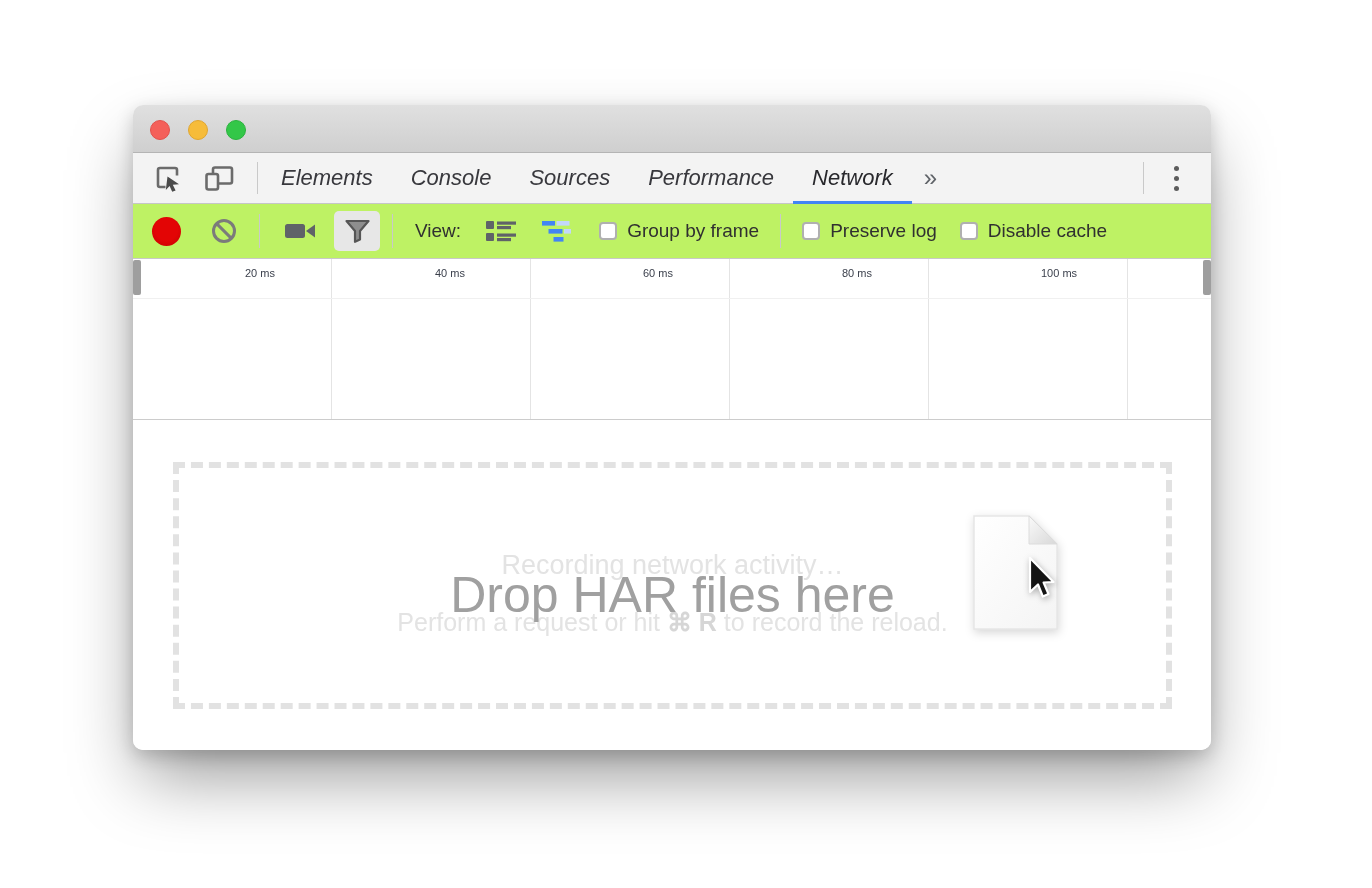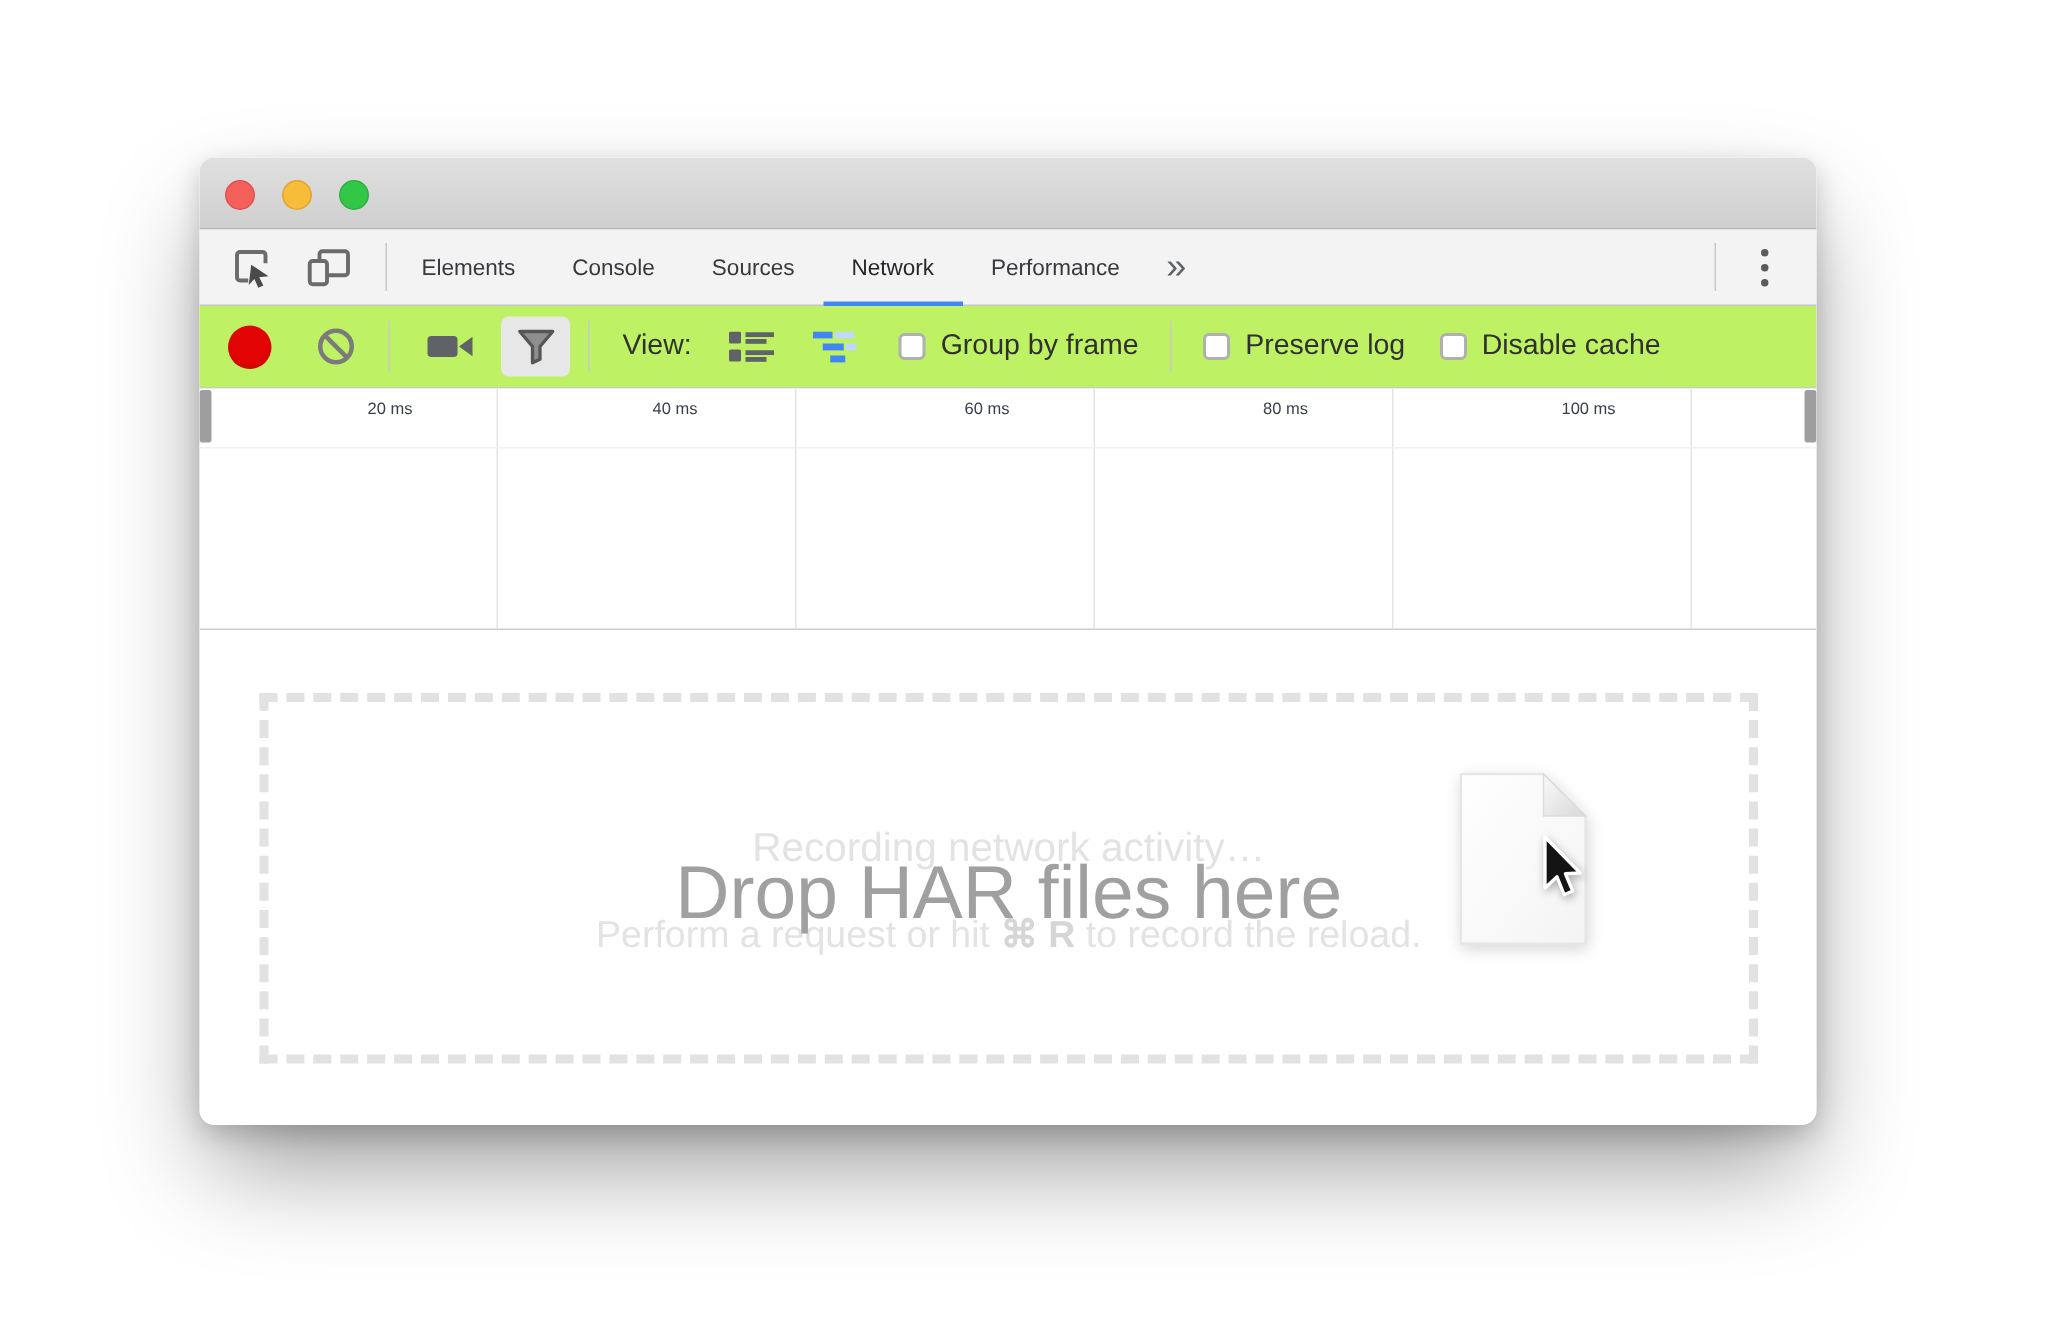--- a/index.html
+++ b/index.html
@@ -31,22 +31,22 @@
   .tabbar{
     height:50px;background:#f3f3f3;border-bottom:1px solid #c6c6c6;
     display:flex;align-items:stretch;position:relative;box-sizing:content-box;
   }
   .tabbar-icons{display:flex;align-items:center;padding-left:22px;gap:22px;}
   .icon-btn{display:flex;align-items:center;justify-content:center;cursor:default;}
   .vdiv{width:1px;background:#c9c9c9;height:32px;align-self:center;}
   .tabbar .vdiv{margin-left:22px;}
   .tabs{display:flex;align-items:stretch;margin-left:4px;}
   .tab{
-    display:flex;align-items:center;padding:0 19px;font-size:15px;color:#38383d;
-    position:relative;cursor:default;
+    display:flex;align-items:center;padding:0 19px;font-size:22px;color:#38383d;
+    position:relative;cursor:default;font-style:italic;
   }
   .tab.active{color:#28282c;}
   .tab.active .tab-underline{
     position:absolute;left:0;right:0;bottom:-1px;height:3px;background:#4285f4;
   }
   .tab-more{display:flex;align-items:center;padding:0 12px;font-size:24px;color:#5f6368;}
   .tabbar-right{margin-left:auto;display:flex;align-items:center;padding-right:26px;gap:24px;}
   .kebab{display:flex;flex-direction:column;gap:5px;padding:4px 6px;}
   .kebab span{width:5px;height:5px;border-radius:50%;background:#5c5c5c;display:block;}
   
@@ -133,26 +133,26 @@
     <div class="tabs">
       <div class="tab">
           <span>Elements</span>
         </div>
       <div class="tab">
           <span>Console</span>
         </div>
       <div class="tab">
           <span>Sources</span>
         </div>
+      <div class="tab">
+          <span>Performance</span>
+        </div>
       <div class="tab active">
           <span>Network</span>
           <div class="tab-underline"></div>
-        </div>
-      <div class="tab">
-          <span>Performance</span>
         </div>
       <div class="tab-more">
           <span>»</span>
         </div>
     </div>
     <div class="tabbar-right">
       <div class="vdiv"></div>
       <div class="kebab">
           <span></span>
           <span></span>

